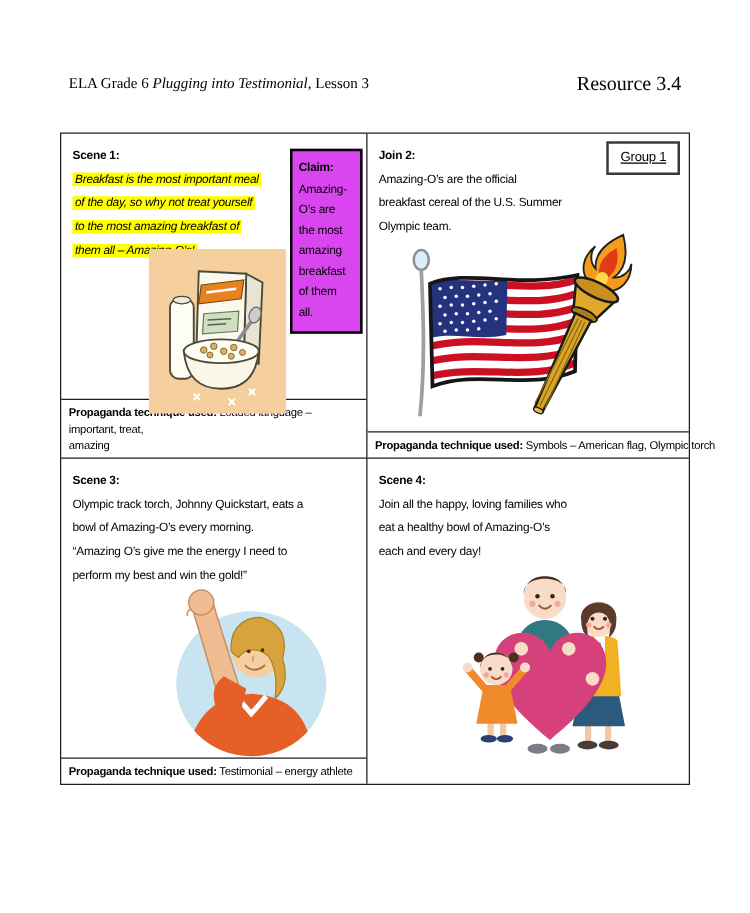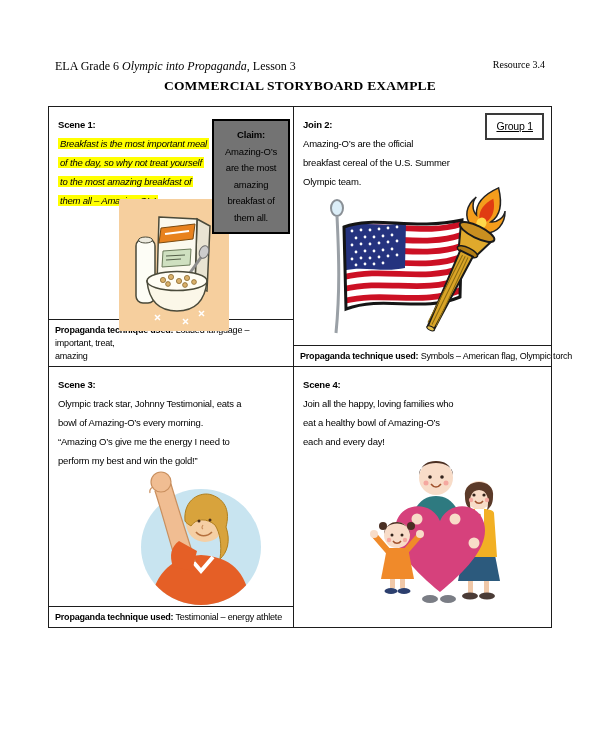--- a/index.html
+++ b/index.html
@@ -3,21 +3,21 @@
 <meta charset="utf-8">
 <style>
   html,body{margin:0;padding:0;background:#fff;}
   .page{position:relative;width:600px;height:730px;background:#ffffff;
         font-family:"Liberation Sans",sans-serif;color:#000;overflow:hidden;}
 
   .doc-header-left{position:absolute;left:55px;top:59px;font-family:"Liberation Serif",serif;
         font-size:12px;}
   .doc-header-left .italic{font-style:italic;}
   .doc-header-right{position:absolute;right:55px;top:59px;font-family:"Liberation Serif",serif;
-        font-size:10px;}
+        font-size:16px;}
   .doc-title{position:absolute;left:0;right:0;top:78px;text-align:center;
         font-family:"Liberation Serif",serif;font-weight:bold;font-size:13.5px;letter-spacing:.2px;}
 
   .grid{position:absolute;left:48px;top:106px;width:504px;height:522px;border:1px solid #1d1d1d;
         box-sizing:border-box;}
   .cell{position:absolute;display:flex;flex-direction:column;box-sizing:border-box;}
   .cell-tl{left:0;top:0;width:245px;height:260px;border-right:1px solid #1d1d1d;border-bottom:1px solid #1d1d1d;}
   .cell-tr{left:245px;top:0;right:0;height:260px;border-bottom:1px solid #1d1d1d;}
   .cell-bl{left:0;top:260px;width:245px;bottom:0;border-right:1px solid #1d1d1d;}
   .cell-br{left:245px;top:260px;right:0;bottom:0;}
@@ -25,36 +25,35 @@
   .cell-content{flex:1;position:relative;padding:8px 9px;font-size:9.5px;line-height:19px;
         letter-spacing:-.2px;overflow:visible;}
   .cell-footer{border-top:1px solid #1d1d1d;padding:4px 6px 3px;font-size:9px;line-height:13px;
         letter-spacing:-.2px;white-space:nowrap;}
   .cell-footer .wrap2{white-space:normal;}
   .scene-label{font-weight:bold;line-height:19px;}
   .txt-line{line-height:19px;white-space:nowrap;}
   .hl{background:#ffff00;padding:0 2px;font-style:italic;}
   .bold{font-weight:bold;}
 
-  .claim-box{position:absolute;top:12px;right:3px;width:78px;min-height:97px;background:#737373;
+  .claim-box{position:absolute;top:12px;right:3px;width:58px;min-height:97px;background:#d946ef;
         border:2px solid #000;box-sizing:border-box;padding:6px 5px;font-size:9.5px;
-        line-height:16.5px;letter-spacing:-.2px;z-index:5;text-align:center;}
+        line-height:16.5px;letter-spacing:-.2px;z-index:5;}
   .group-badge{position:absolute;top:6px;right:7px;border:2px solid #3a3a3a;background:#fff;
         padding:2px 9px;font-size:10.5px;z-index:5;text-decoration:underline;}
 
   .art{position:absolute;}
 </style>
 </head>
 <body>
 
 <div class="page">
 
-  <div class="doc-header-left"><span>ELA Grade 6 </span><span class="italic">Olympic into Propaganda</span><span>, Lesson 3</span></div>
+  <div class="doc-header-left"><span>ELA Grade 6 </span><span class="italic">Plugging into Testimonial</span><span>, Lesson 3</span></div>
   <div class="doc-header-right">Resource 3.4</div>
-  <div class="doc-title">COMMERCIAL STORYBOARD EXAMPLE</div>
 
   <div class="grid">
 
     <div class="cell cell-tl">
       <div class="cell-content">
         <div class="scene-label">Scene 1:</div>
         <div class="txt-line"><span class="hl">Breakfast is the most important meal</span></div>
         <div class="txt-line"><span class="hl">of the day, so why not treat yourself</span></div>
         <div class="txt-line"><span class="hl">to the most amazing breakfast of</span></div>
         <div class="txt-line"><span class="hl">them all – Amazing-O’s!</span></div>
@@ -182,21 +181,21 @@
         </svg>
       </div>
       <div class="cell-footer">
         <span class="bold">Propaganda technique used:</span><span> Symbols – American flag, Olympic torch</span>
       </div>
     </div>
 
     <div class="cell cell-bl">
       <div class="cell-content">
         <div class="scene-label">Scene 3:</div>
-        <div class="txt-line">Olympic track star, Johnny Testimonial, eats a</div>
+        <div class="txt-line">Olympic track torch, Johnny Quickstart, eats a</div>
         <div class="txt-line">bowl of Amazing-O’s every morning.</div>
         <div class="txt-line">“Amazing O’s give me the energy I need to</div>
         <div class="txt-line">perform my best and win the gold!”</div>
 
         <svg class="art" style="left:64px;top:100px;" width="156" height="140" viewBox="0 0 156 140">
           <defs>
             <clipPath id="ovclip">
                 <ellipse cx="88" cy="80" rx="60" ry="58"></ellipse>
               </clipPath>
           </defs>

